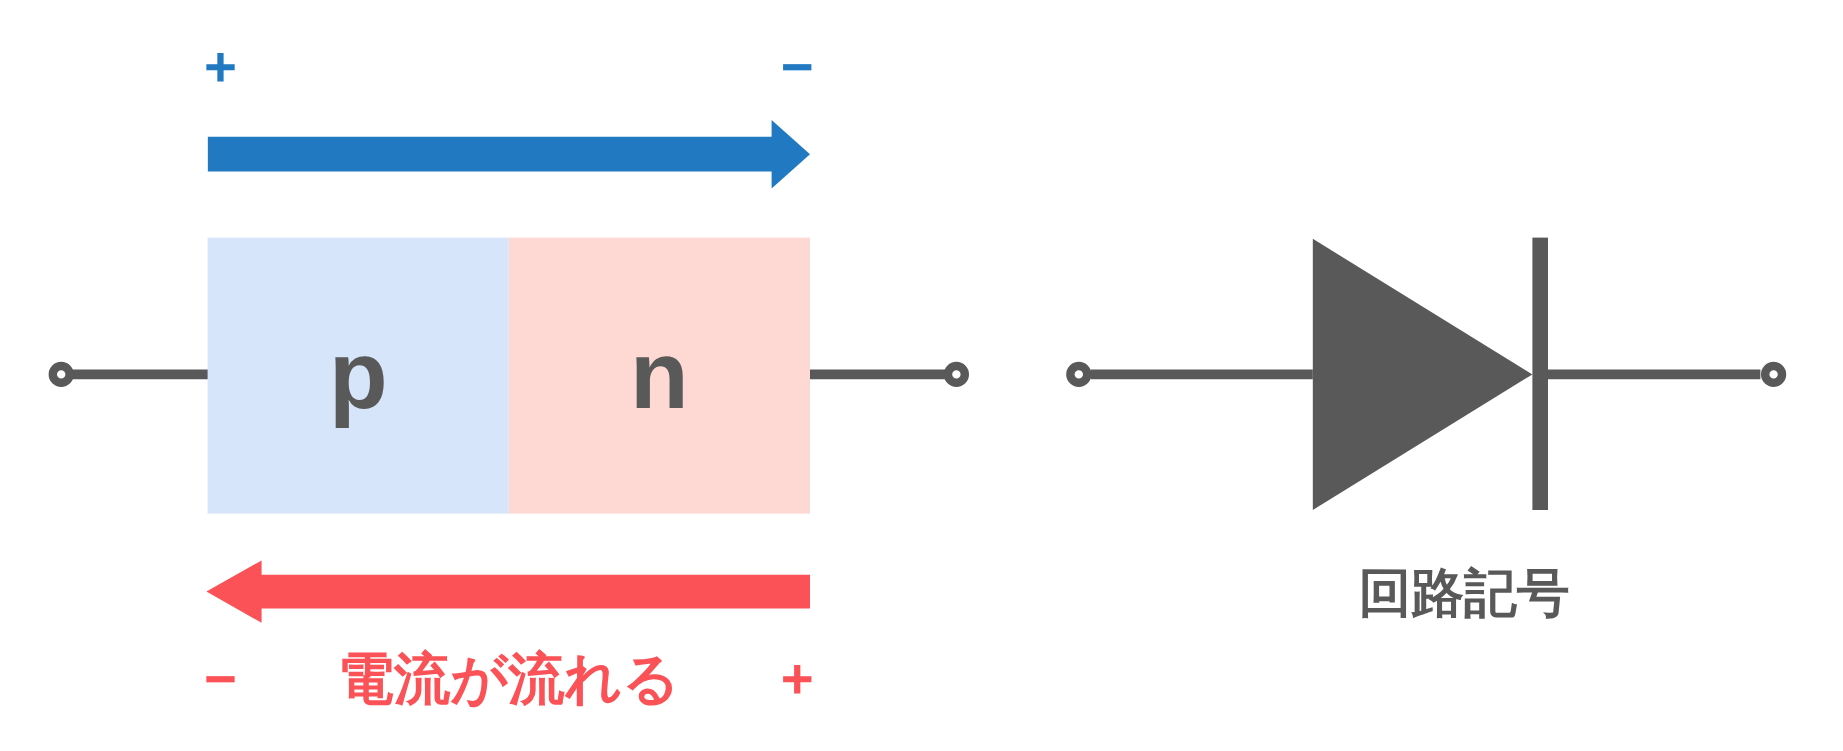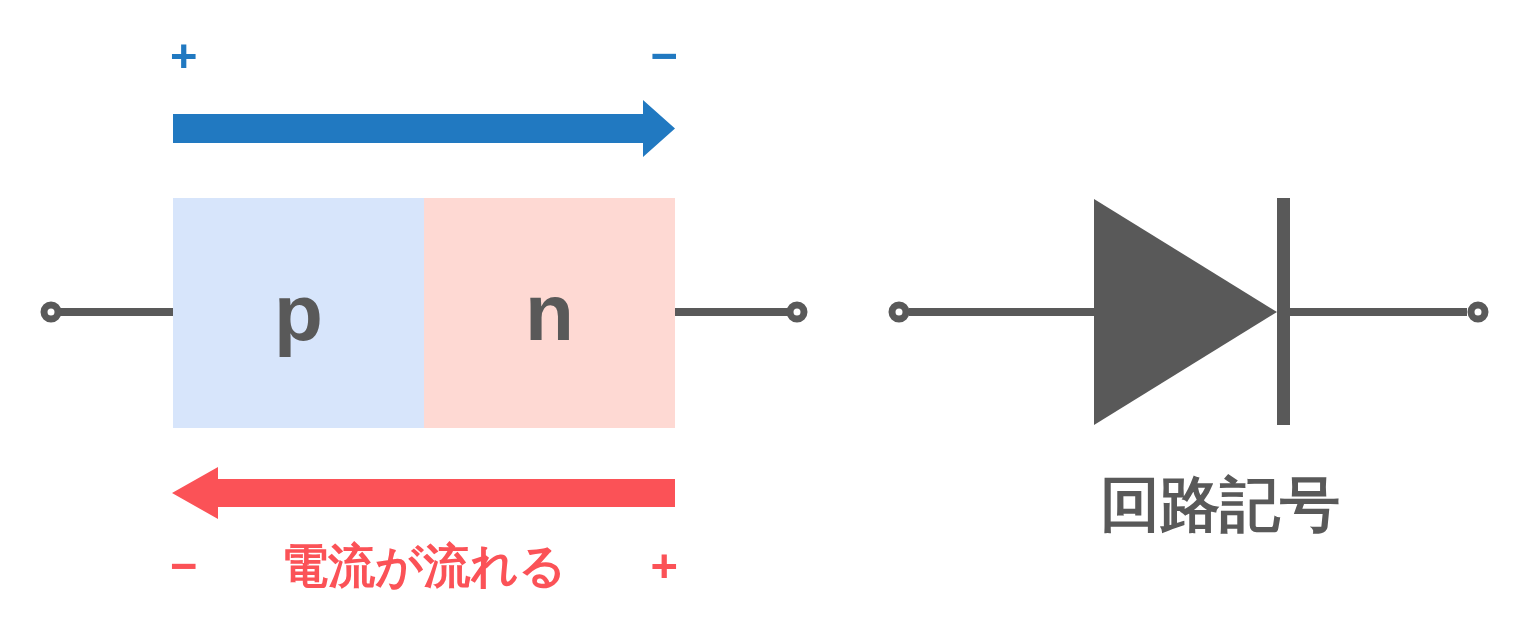--- a/index.html
+++ b/index.html
@@ -38,21 +38,21 @@
   }
   .region{
     flex:1;display:flex;align-items:center;justify-content:center;
     font-size:80px;font-weight:bold;color:var(--dark-gray,#595959);
   }
   .region.p{background:var(--p-region-fill,#d7e5fb);}
   .region.n{background:var(--n-region-fill,#fed9d3);}
   .caption{
     position:absolute;left:1080px;top:465px;width:280px;
     text-align:center;
-    font-size:60px;font-weight:bold;color:var(--dark-gray,#595959);
+    font-size:44px;font-weight:bold;color:var(--dark-gray,#595959);
     white-space:nowrap;
   }
 </style>
 </head>
 <body>
 
 <div class="canvas">
 
   <div class="label-row forward">
     <span class="sign">+</span>

